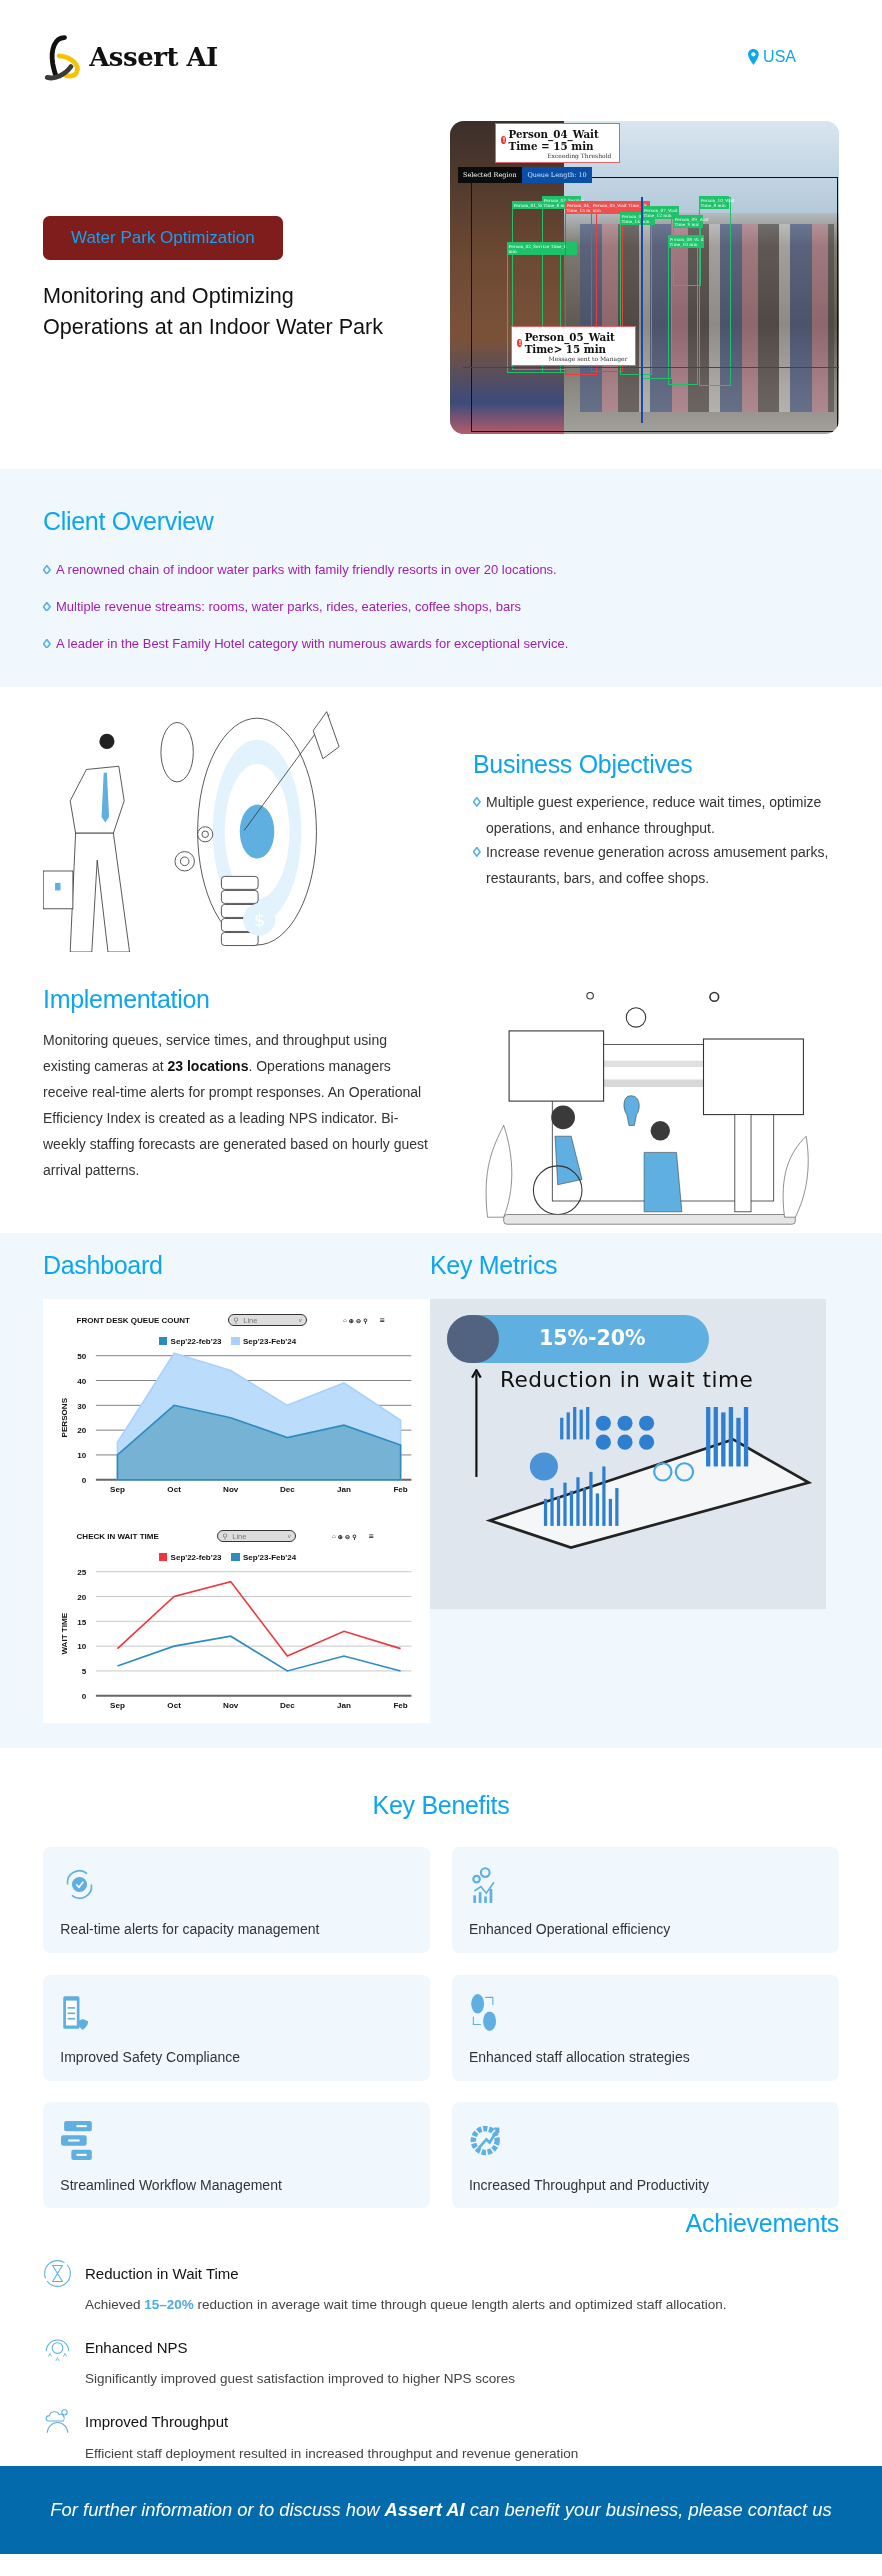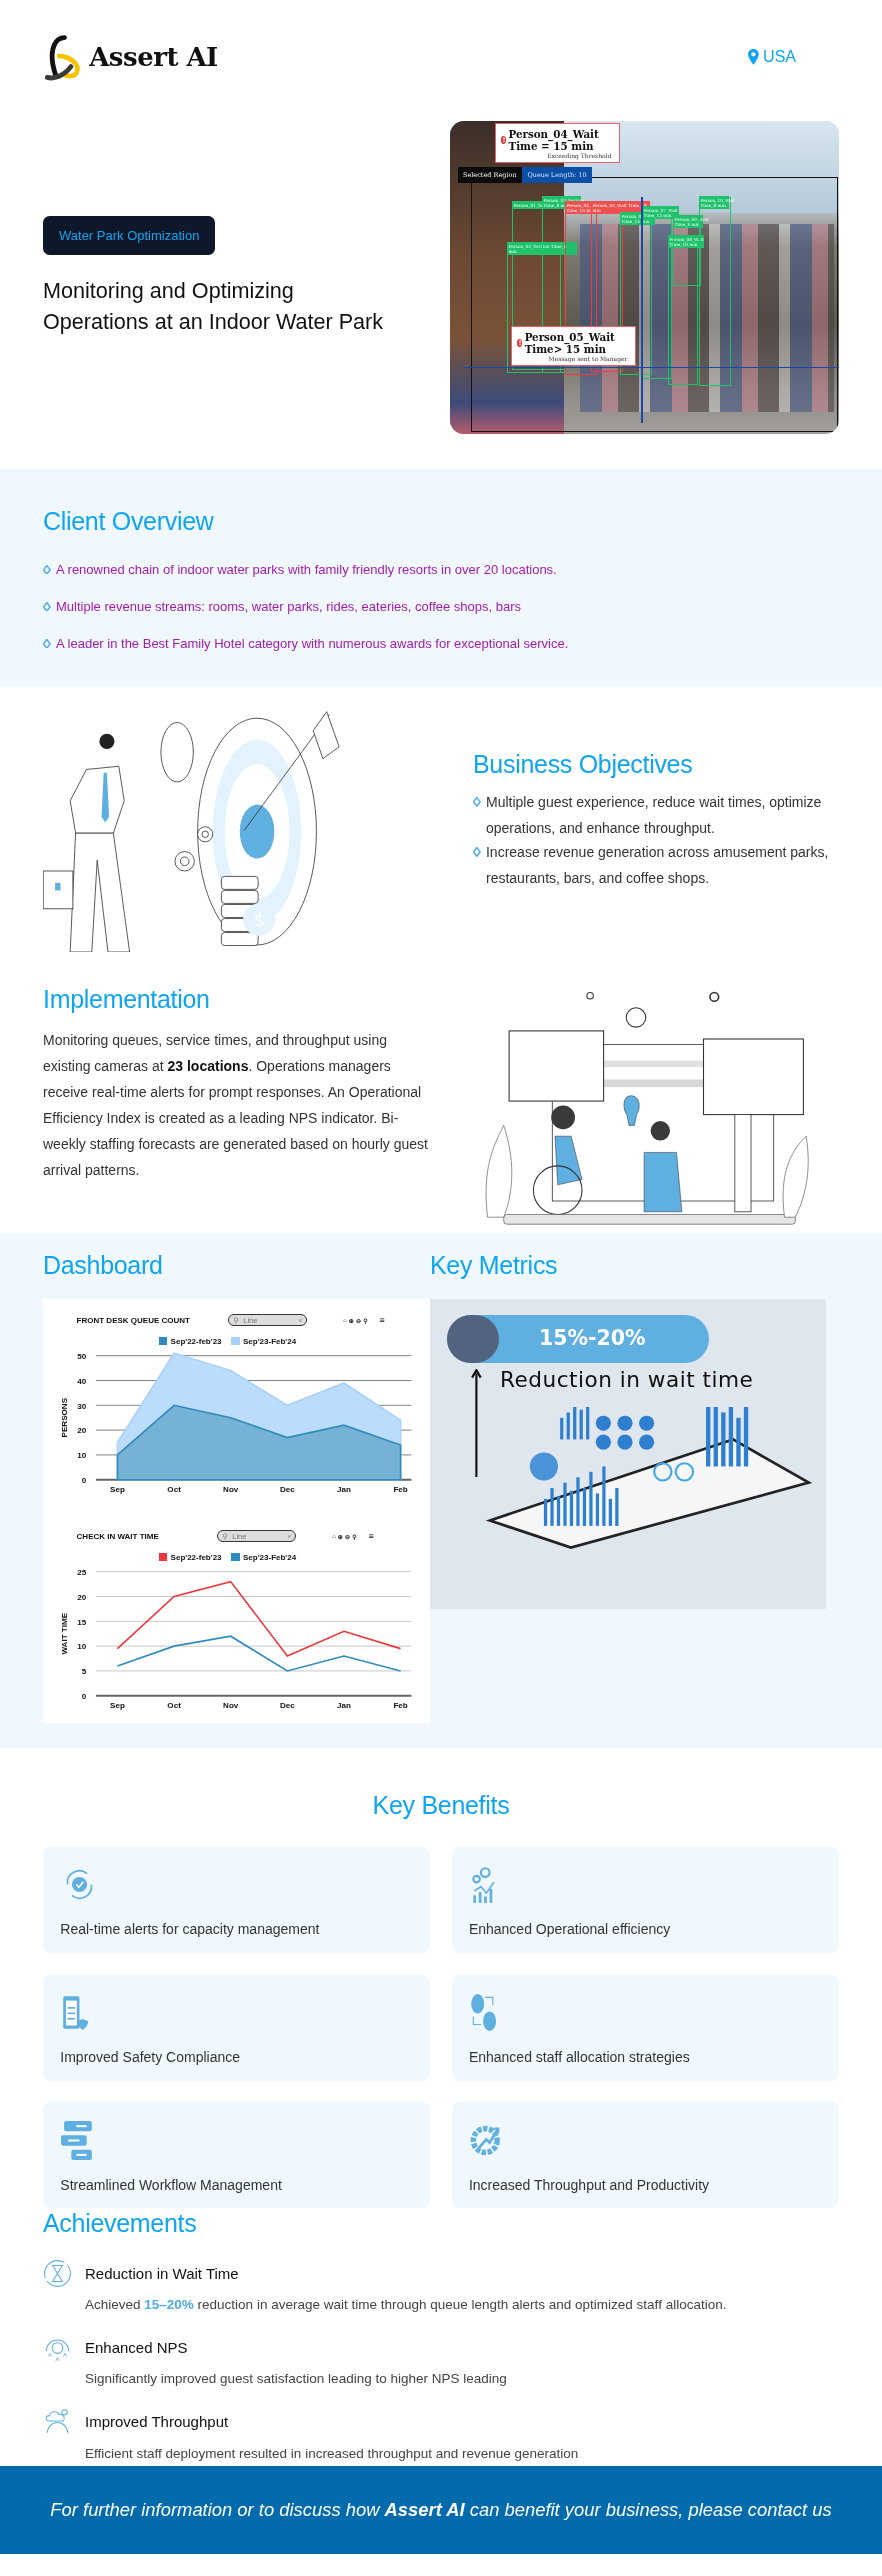--- a/index.html
+++ b/index.html
@@ -8,21 +8,21 @@
 
   
   header { height: 114px; display: flex; align-items: center; justify-content: space-between; padding: 0 43px; }
   .logo { display: flex; align-items: center; gap: 3.2px; }
   .logo-text { font-family: "DejaVu Serif", serif; font-weight: 700; font-size: 26px; color: #111; letter-spacing: -0.5px; }
   .loc { display: flex; align-items: center; gap: 4.3px; color: #0ea5f0; font-size: 16px; margin-right: 43px; }
 
   
   .hero { height: 355px; display: flex; align-items: flex-start; justify-content: space-between; padding: 6.5px 43px 0 43px; }
   .hero-left { padding-top: 95px; width: 378px; }
-  .tag { display: inline-block; background: #0f172a; color: #0ea5f0; font-size: 13px; padding: 12px 16px; border-radius: 6.5px; }
+  .tag { display: inline-block; background: #7f1d1d; color: #0ea5f0; font-size: 17px; padding: 12px 28px; border-radius: 6.5px; }
   .hero-title { margin-top: 20.5px; font-size: 21.6px; line-height: 31px; color: #111; font-weight: 400; }
   .hero-img { width: 389px; height: 313px; border-radius: 14px; overflow: hidden; position: relative;
     background: linear-gradient(180deg, #b9cddc 0%, #c9d5de 25%, #7f7a72 40%, #5e5951 65%, #8c8882 85%, #a3a19c 100%); }
   .hero-img .stall { position: absolute; left: 0; top: 0; width: 114px; height: 100%; background: linear-gradient(180deg,#3b2f2a 0%,#6e4a33 45%,#7a5239 70%,#3c4b7a 90%,#b55c6b 100%); }
   .hero-img .sky { position:absolute; left:114px; top:0; right:0; height:92px; background: linear-gradient(180deg,#d8e6f0,#b4c9d9); }
   .hero-img .region { position: absolute; left: 20.5px; top: 56px; right: 1.1px; bottom: 1.1px; border: 1.1px solid #111; }
   .hero-img .people { position:absolute; left: 130px; top: 103px; right: 5.4px; bottom: 21.6px;
     background: repeating-linear-gradient(90deg, rgba(60,80,130,.55) 0 21.6px, rgba(200,120,140,.45) 21.6px 38px, rgba(70,60,60,.55) 38px 59px, rgba(230,230,230,.35) 59px 70px); }
   .box { position: absolute; border: 1.1px solid #1fc16b; }
   .box.red { border-color: #ef3b3b; }
@@ -83,21 +83,21 @@
   
   .benefits { padding: 43px 43px 0 43px; height: 446px; }
   .benefits h2 { text-align: center; }
   .grid { display: grid; grid-template-columns: 387px 387px; column-gap: 21.6px; row-gap: 21.6px; margin-top: 27px; }
   .card { background: #f0f8fd; border-radius: 7.6px; height: 106px; padding: 18.4px 17.3px 0 17.3px; }
   .card .ic { height: 39px; }
   .card .lbl { margin-top: 15px; font-size: 14px; color: #333; }
 
   
   .ach { padding: 15px 43px 0 43px; height: 272px; }
-  .ach h2 { text-align: left; }
+  .ach h2 { text-align: right; }
   .ach-item { margin-top: 20.5px; }
   .ach-row { display: flex; align-items: center; gap: 13px; }
   .ach-title { font-size: 15px; color: #111; }
   .ach-desc { margin: 9.7px 0 0 42px; font-size: 13.5px; color: #444; }
   .ach-desc .hl { color: #4fa9e3; font-weight: 700; }
 
   footer { background: #036bac; height: 88px; display: flex; align-items: center; justify-content: center; color: #fff; font-size: 18.4px; font-style: italic; text-align: center; }
   footer b { font-weight: 700; }
 </style>
 </head>
@@ -544,21 +544,21 @@
   </div>
   <div class="ach-item">
     <div class="ach-row">
       <svg width="29" height="29" viewBox="0 0 54 54">
         <path d="M6 34 A21 21 0 0 1 48 34" fill="none" stroke="#5fb0e1" stroke-width="2"></path>
         <circle cx="27" cy="28" r="10" fill="none" stroke="#5fb0e1" stroke-width="2"></circle>
         <path d="M10 44 l3 -6 l3 6 M38 44 l3 -6 l3 6 M24 52 l3 -6 l3 6" fill="none" stroke="#5fb0e1" stroke-width="1.5"></path>
       </svg>
       <span class="ach-title">Enhanced NPS</span>
     </div>
-    <div class="ach-desc"><span>Significantly improved guest satisfaction leading to higher NPS leading</span></div>
+    <div class="ach-desc"><span>Significantly improved guest satisfaction improved to higher NPS scores</span></div>
   </div>
   <div class="ach-item">
     <div class="ach-row">
       <svg width="29" height="29" viewBox="0 0 54 54">
         <path d="M10 26 C4 26 4 16 12 16 C14 8 26 6 30 14 C38 12 42 20 38 26Z" fill="none" stroke="#5fb0e1" stroke-width="2"></path>
         <circle cx="40" cy="10" r="5" fill="none" stroke="#5fb0e1" stroke-width="2"></circle>
         <path d="M8 48 A19 19 0 0 1 46 48" fill="none" stroke="#5fb0e1" stroke-width="2"></path>
       </svg>
       <span class="ach-title">Improved Throughput</span>
     </div>

